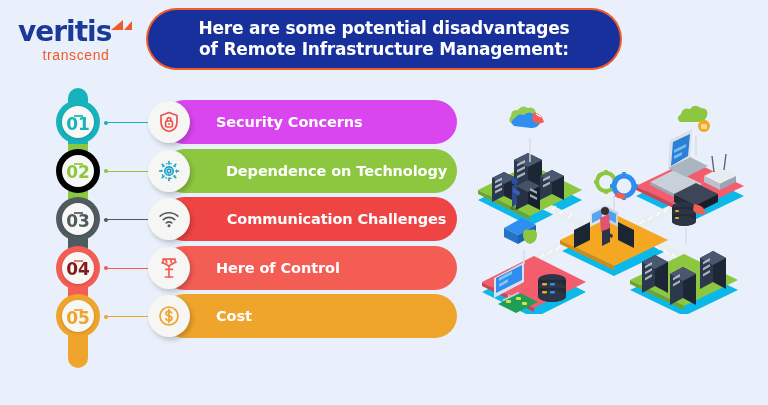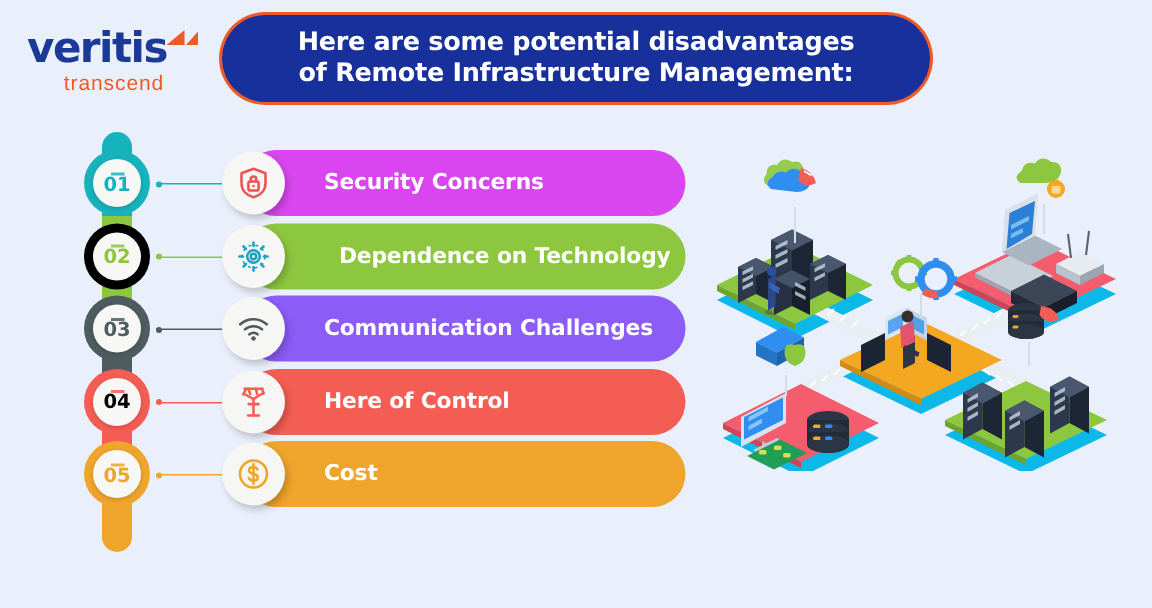--- a/index.html
+++ b/index.html
@@ -50,21 +50,21 @@
     position:absolute; left:56px; width:44px; height:44px; border-radius:50%;
     display:flex; align-items:center; justify-content:center;
   }
   .badge .inner {
     width:32px; height:32px; border-radius:50%; background:#f7f7f5;
     display:flex; flex-direction:column; align-items:center; justify-content:center;
     box-shadow:0 1px 3px rgba(0,0,0,.18);
   }
   .badge .cap { width:9px; height:2px; margin-bottom:1px; opacity:.85; }
   .badge .num {
-    font-size:13px; font-weight:bold; line-height:12px;
+    font-size:17px; font-weight:bold; line-height:12px;
     font-family:"DejaVu Sans", sans-serif;
   }
 
   
   .connector { position:absolute; left:104px; height:1px; width:44px; }
   .connector::before {
     content:""; position:absolute; left:0; top:-1.5px;
     width:4px; height:4px; border-radius:50%; background:inherit;
   }
 
@@ -164,36 +164,36 @@
       </div>
     </div>
     <div class="badge" style="top: 197px; background: rgb(78, 92, 96);">
       <div class="inner">
         <div class="cap" style="background: rgb(78, 92, 96);"></div>
         <div class="num" style="color: rgb(78, 92, 96);">03</div>
       </div>
     </div>
     <div class="connector" style="top: 219px; background: rgb(78, 92, 96);"></div>
     <div class="row" style="top: 197px; width: 309px;">
-      <div class="bar" style="width: 295px; background: #8b5cf6;">
+      <div class="bar" style="width: 295px; background: #ef4444; justify-content: center;">
         <div class="label">Communication Challenges</div>
       </div>
       <div class="iconcircle">
         <svg width="24" height="24" viewBox="0 0 24 24">
           <path d="M3.2 9.2 a13 13 0 0 1 17.6 0" stroke="#4e5c60" fill="none" stroke-width="1.7" stroke-linecap="round" stroke-linejoin="round"></path>
           <path d="M6.3 12.6 a8.6 8.6 0 0 1 11.4 0" stroke="#4e5c60" fill="none" stroke-width="1.7" stroke-linecap="round" stroke-linejoin="round"></path>
           <path d="M9.3 15.9 a4.3 4.3 0 0 1 5.4 0" stroke="#4e5c60" fill="none" stroke-width="1.7" stroke-linecap="round" stroke-linejoin="round"></path>
           <circle cx="12" cy="18.7" r="1.5" fill="#4e5c60"></circle>
         </svg>
       </div>
     </div>
     <div class="badge" style="top: 245.5px; background: rgb(244, 93, 84);">
       <div class="inner">
         <div class="cap" style="background: rgb(244, 93, 84);"></div>
-        <div class="num" style="color: #000000;">04</div>
+        <div class="num" style="color: #7f1d1d;">04</div>
       </div>
     </div>
     <div class="connector" style="top: 267.5px; background: rgb(244, 93, 84);"></div>
     <div class="row" style="top: 245.5px; width: 309px;">
       <div class="bar" style="width: 295px; background: rgb(244, 93, 84);">
         <div class="label">Here of Control</div>
       </div>
       <div class="iconcircle">
         <svg width="24" height="24" viewBox="0 0 24 24">
           <g stroke="#f45d54" fill="none" stroke-width="1.7" stroke-linecap="round" stroke-linejoin="round">

